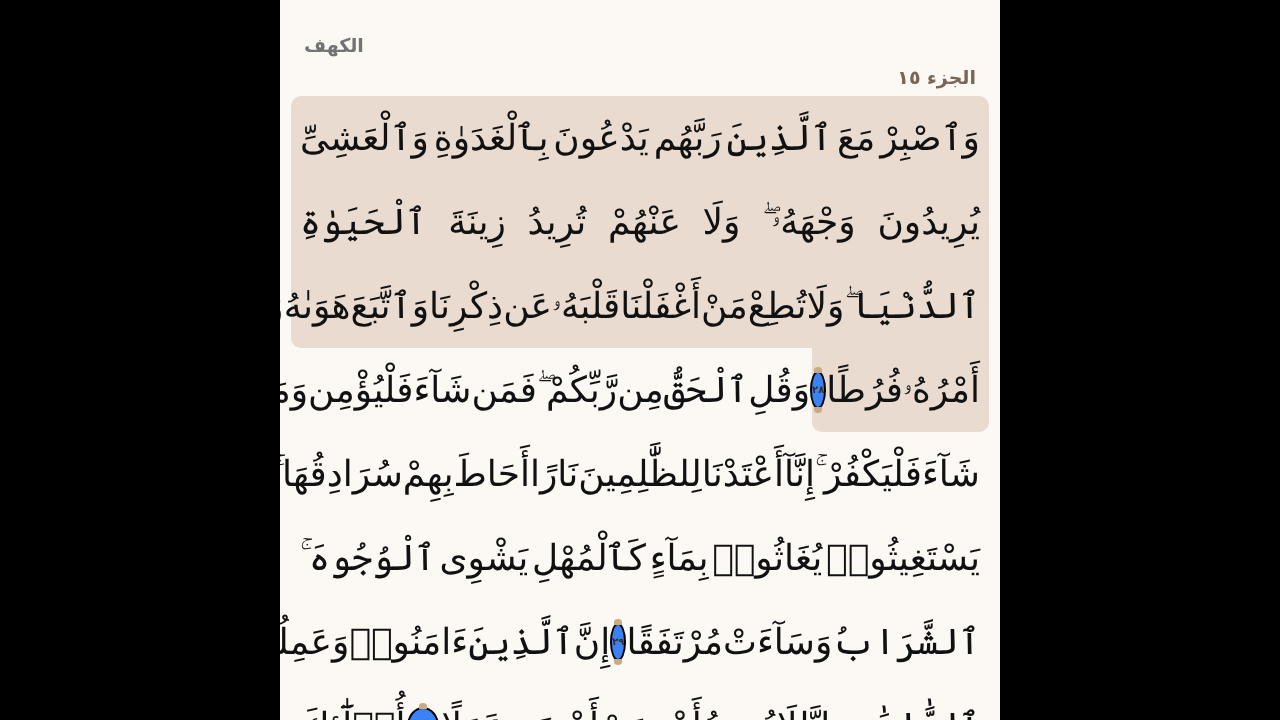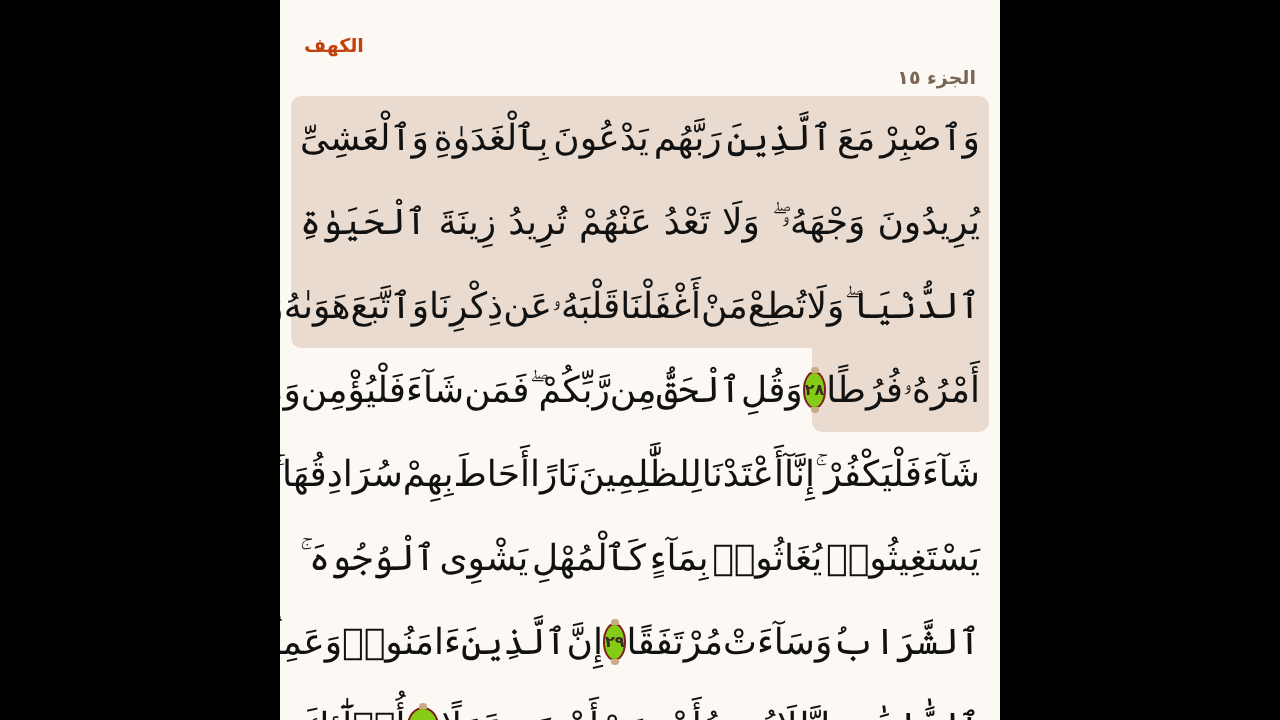--- a/index.html
+++ b/index.html
@@ -20,21 +20,21 @@
       direction: rtl;
     }
     .juz {
       position: absolute; right: 24px; top: 0;
       font-family: "DejaVu Sans", sans-serif; font-weight: bold;
       font-size: 19px; color: #7a6656; margin-top: 32px;
     }
     .surah {
       position: absolute; left: 24px; top: 0;
       font-family: "DejaVu Sans", sans-serif; font-weight: bold;
-      font-size: 19px; color: #c2410c;
+      font-size: 19px; color: #737373;
     }
     .hl-main {
       position: absolute; left: 11px; top: 96px;
       width: 698px; height: 252px;
       background: #e9dbcf; border-radius: 10px;
     }
     .hl-tail {
       position: absolute; left: 532px; top: 330px;
       width: 177px; height: 102px;
       background: #e9dbcf; border-radius: 0 0 10px 10px;
@@ -51,23 +51,23 @@
       direction: rtl; text-align: justify; text-align-last: justify;
       font-family: "DejaVu Serif", serif;
       font-size: 36px; line-height: 84px;
       color: #111111; white-space: nowrap;
       display: flex; flex-direction: row; justify-content: space-between; align-items: center;
     }
     .word { display: inline-block; }
     .ayah-marker {
       display: inline-flex; align-items: center; justify-content: center;
       width: 28px; height: 34px; border-radius: 50%;
-      border: 2px solid #7f1d1d;
-      background: #84cc16;
-      font-family: "DejaVu Sans", sans-serif; font-size: 16px; font-weight: bold;
+      border: 2px solid #000000;
+      background: #3b82f6;
+      font-family: "DejaVu Sans", sans-serif; font-size: 10px; font-weight: bold;
       color: #3a2e22; position: relative;
     }
     .ayah-marker::before, .ayah-marker::after {
       content: ""; position: absolute; left: 50%; width: 8px; height: 6px;
       margin-left: -4px; background: #c9ab86; border-radius: 50% 50% 0 0;
     }
     .ayah-marker::before { top: -6px; }
     .ayah-marker::after { bottom: -6px; border-radius: 0 0 50% 50%; }
   </style>
 </head>
@@ -92,21 +92,20 @@
       <span class="word">رَبَّهُم</span>
       <span class="word">يَدْعُونَ</span>
       <span class="word">بِٱلْغَدَوٰةِ</span>
       <span class="word">وَٱلْعَشِىِّ</span>
     </div>
 
     <div class="line" style="top:84px">
       <span class="word">يُرِيدُونَ</span>
       <span class="word">وَجْهَهُۥ ۖ</span>
       <span class="word">وَلَا</span>
-      <span class="word">تَعْدُ</span>
       <span class="word">عَنْهُمْ</span>
       <span class="word">تُرِيدُ</span>
       <span class="word">زِينَةَ</span>
       <span class="word">ٱلْحَيَوٰةِ</span>
     </div>
 
     <div class="line" style="top:168px">
       <span class="word">ٱلدُّنْيَا ۖ</span>
       <span class="word">وَلَا</span>
       <span class="word">تُطِعْ</span>

